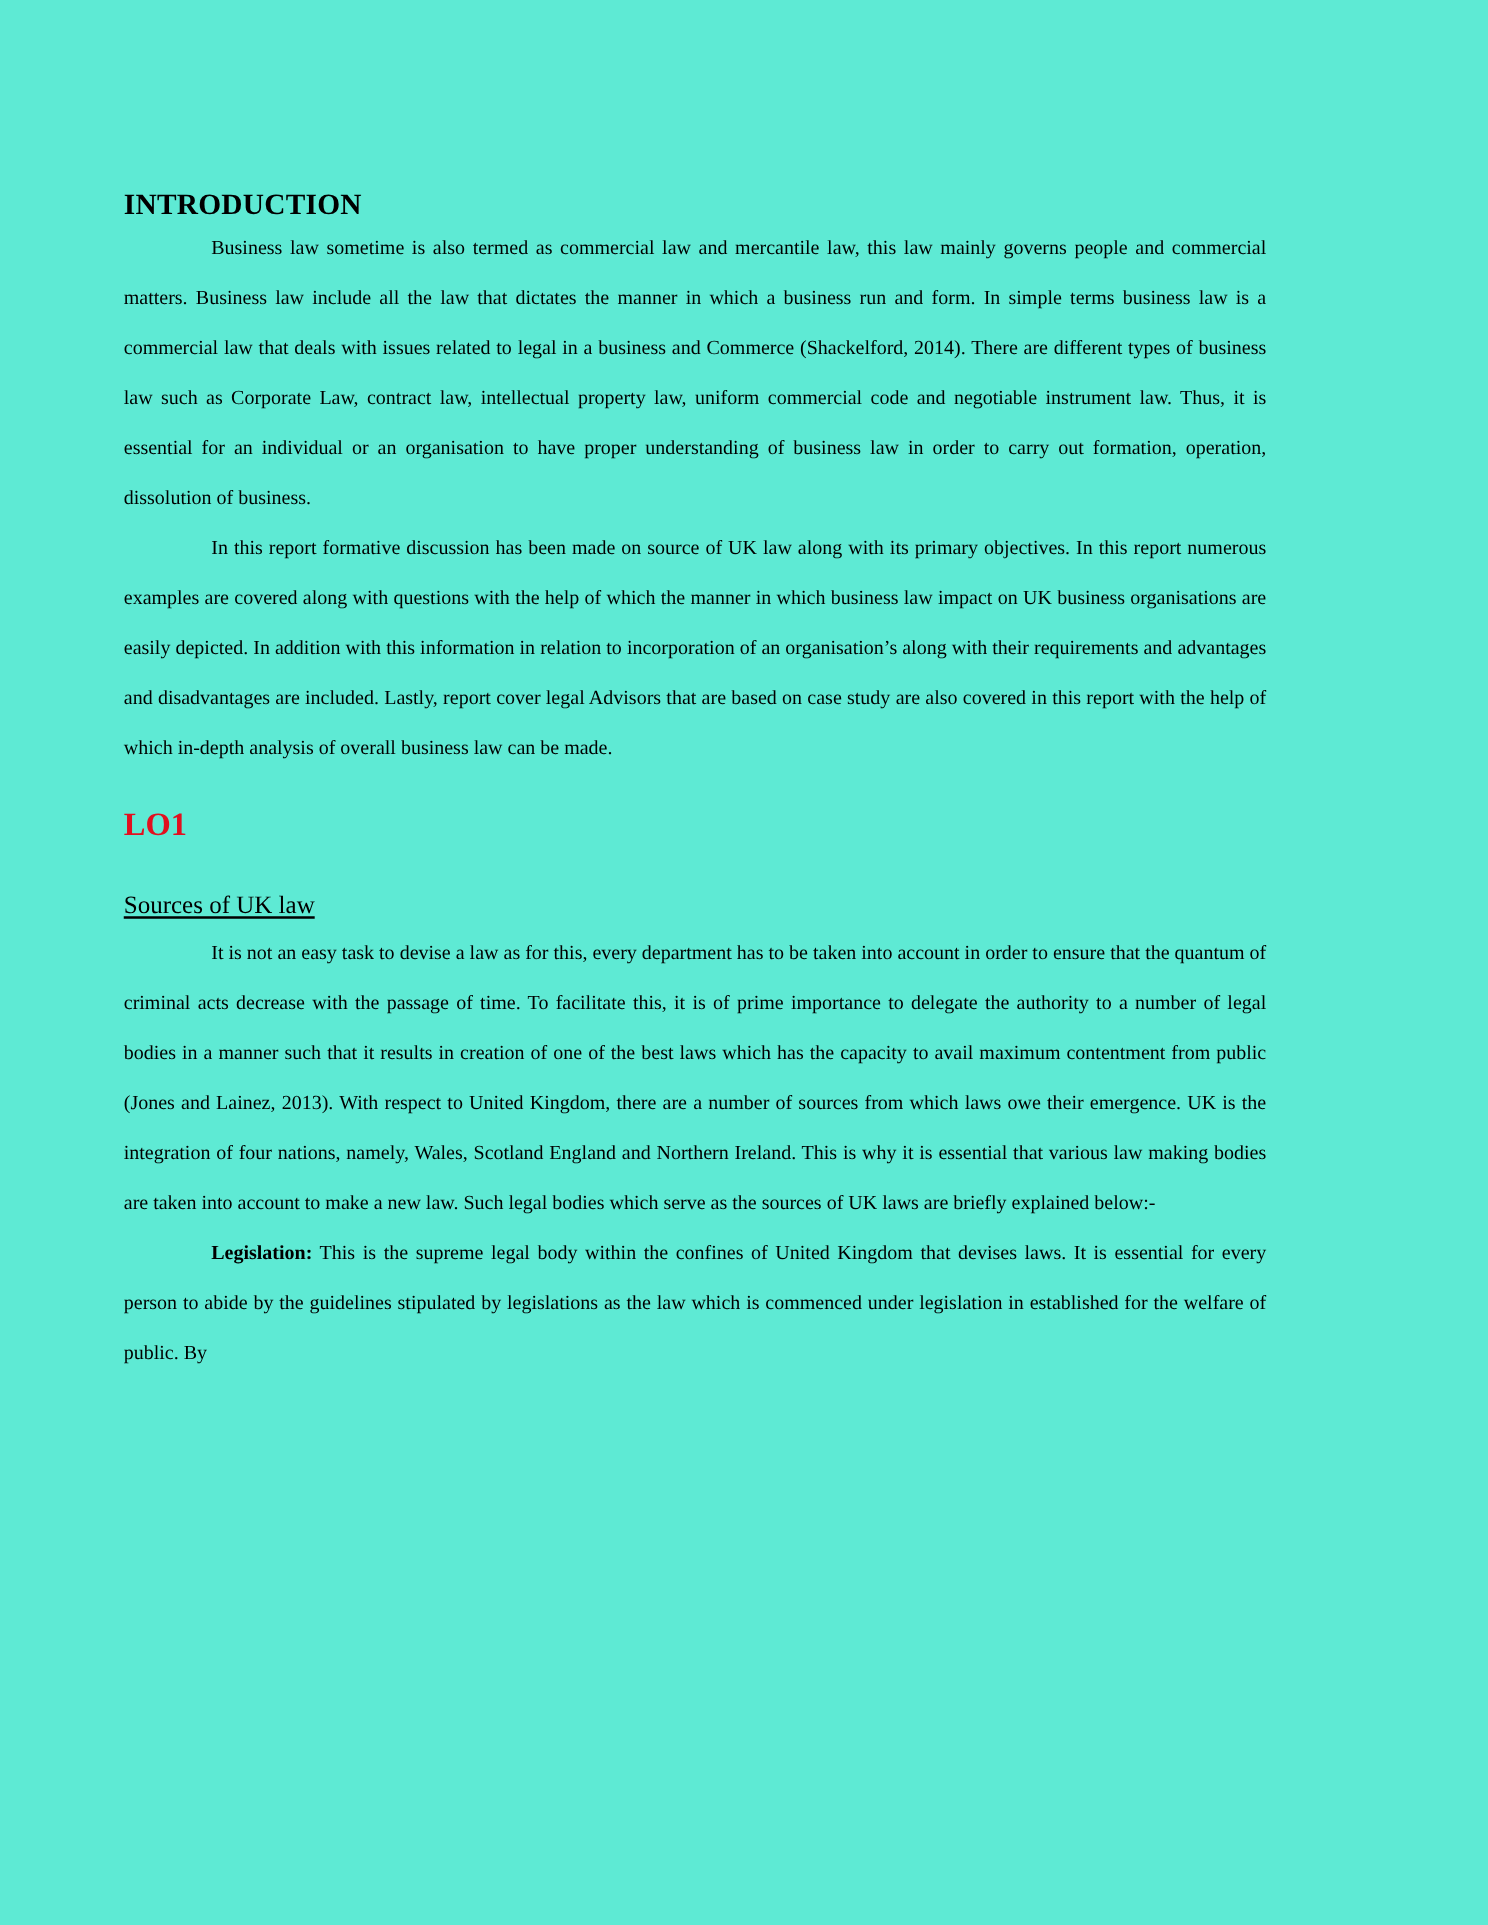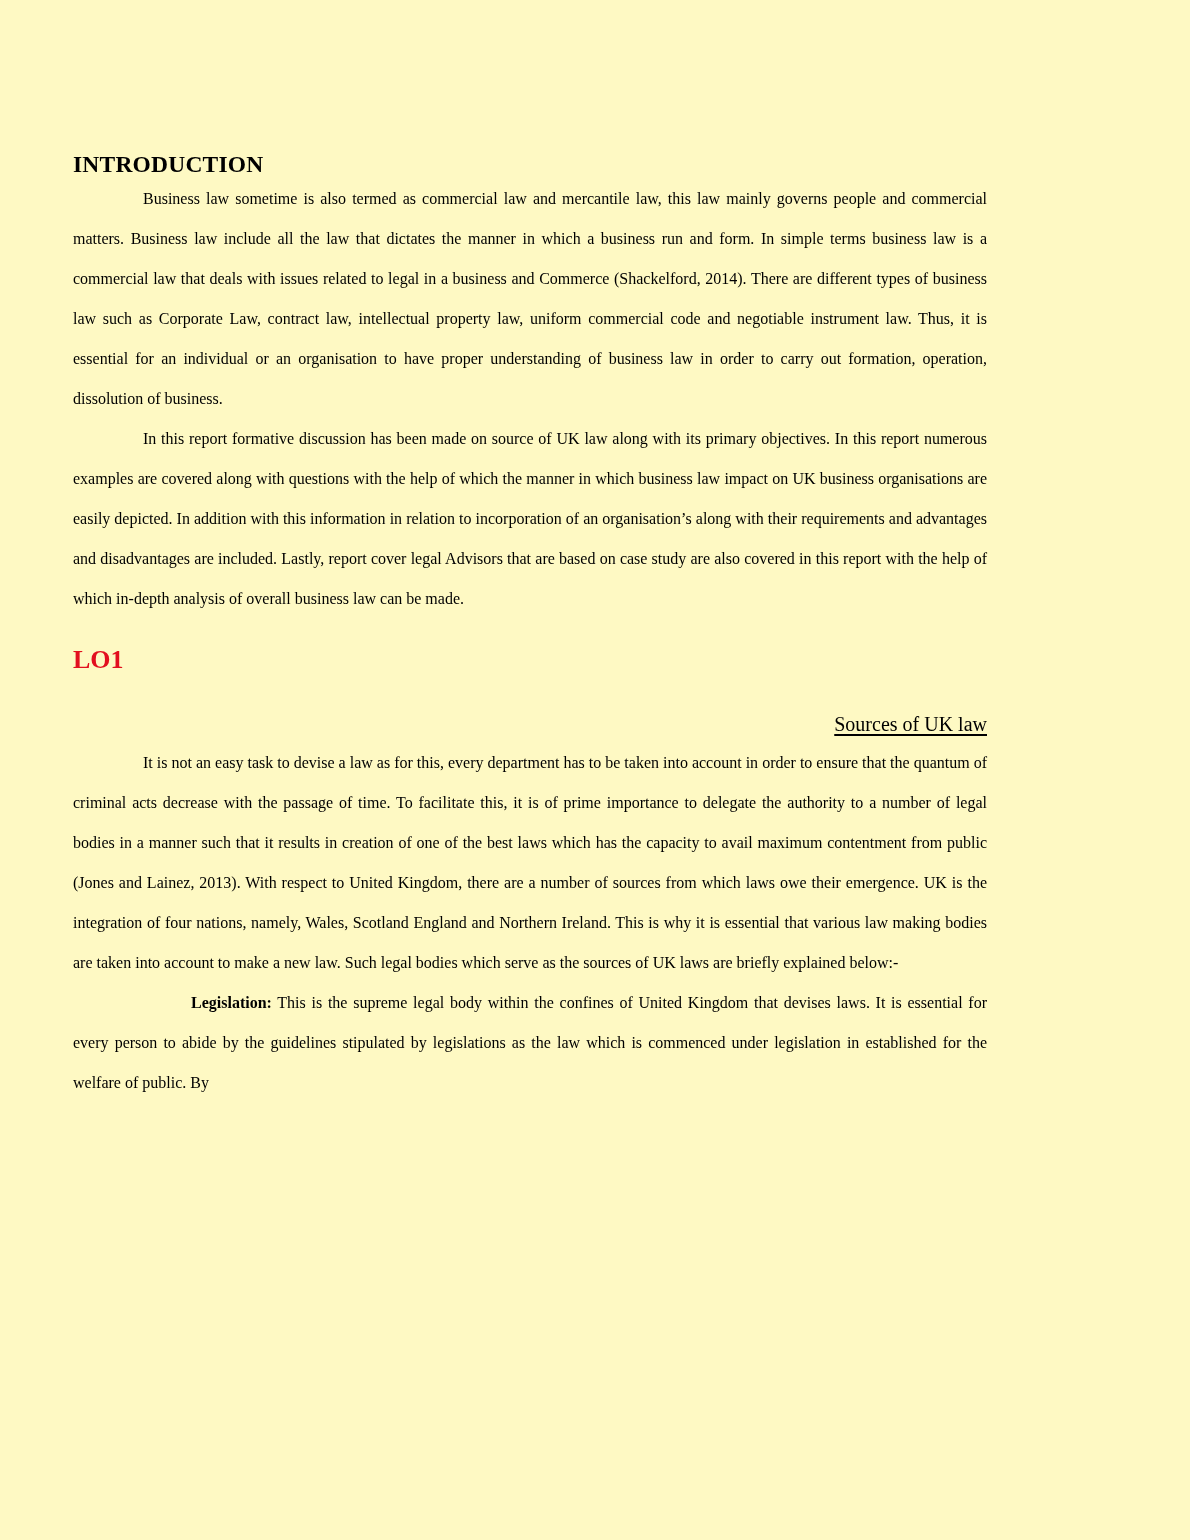--- a/index.html
+++ b/index.html
@@ -4,23 +4,23 @@
 <style>
   html, body {
     margin: 0;
     padding: 0;
     background: #ffffff;
   }
   .page {
     position: relative;
     width: 1190px;
     height: 1540px;
-    background: #fef9c3;
+    background: #5eead4;
     box-sizing: border-box;
-    padding: 150px 138px 0 73px;
+    padding: 150px 138px 0 99px;
     font-family: "Liberation Serif", "DejaVu Serif", serif;
     color: #000000;
     overflow: hidden;
   }
   .content {
     width: 914px;
   }
   h1.doc-heading {
     font-size: 23.5px;
     font-weight: bold;
@@ -37,34 +37,32 @@
     line-height: 1.3;
   }
   .sub-heading {
     font-size: 20px;
     font-weight: normal;
     text-decoration: underline;
     text-underline-offset: 3px;
     margin: 32px 0 4px 0;
     line-height: 1.5;
     display: block;
-    text-align: right;
   }
   p.body-para {
     font-size: 16px;
     line-height: 40px;
     text-align: justify;
     text-justify: inter-word;
     margin: 0;
     text-indent: 70px;
     hyphens: none;
   }
   .bold-lead {
     font-weight: bold;
-    margin-left: 48px;
   }
 </style>
 </head>
 <body>
 
 <div class="page">
   <div class="content">
 
     <h1 class="doc-heading">INTRODUCTION</h1>
 

